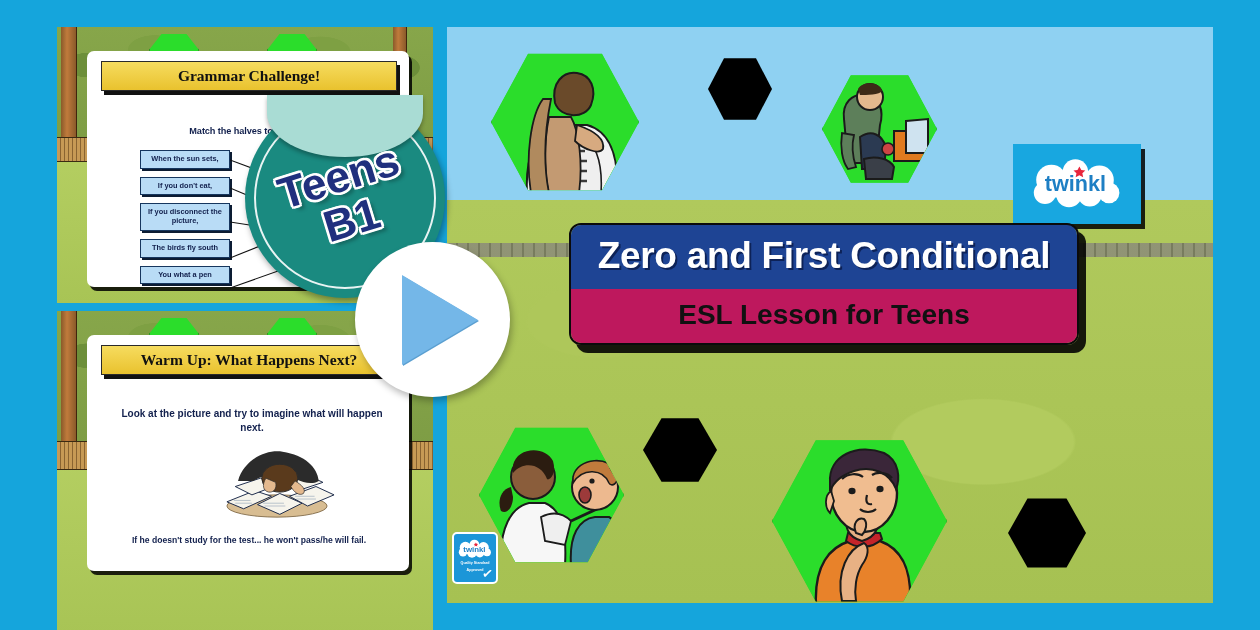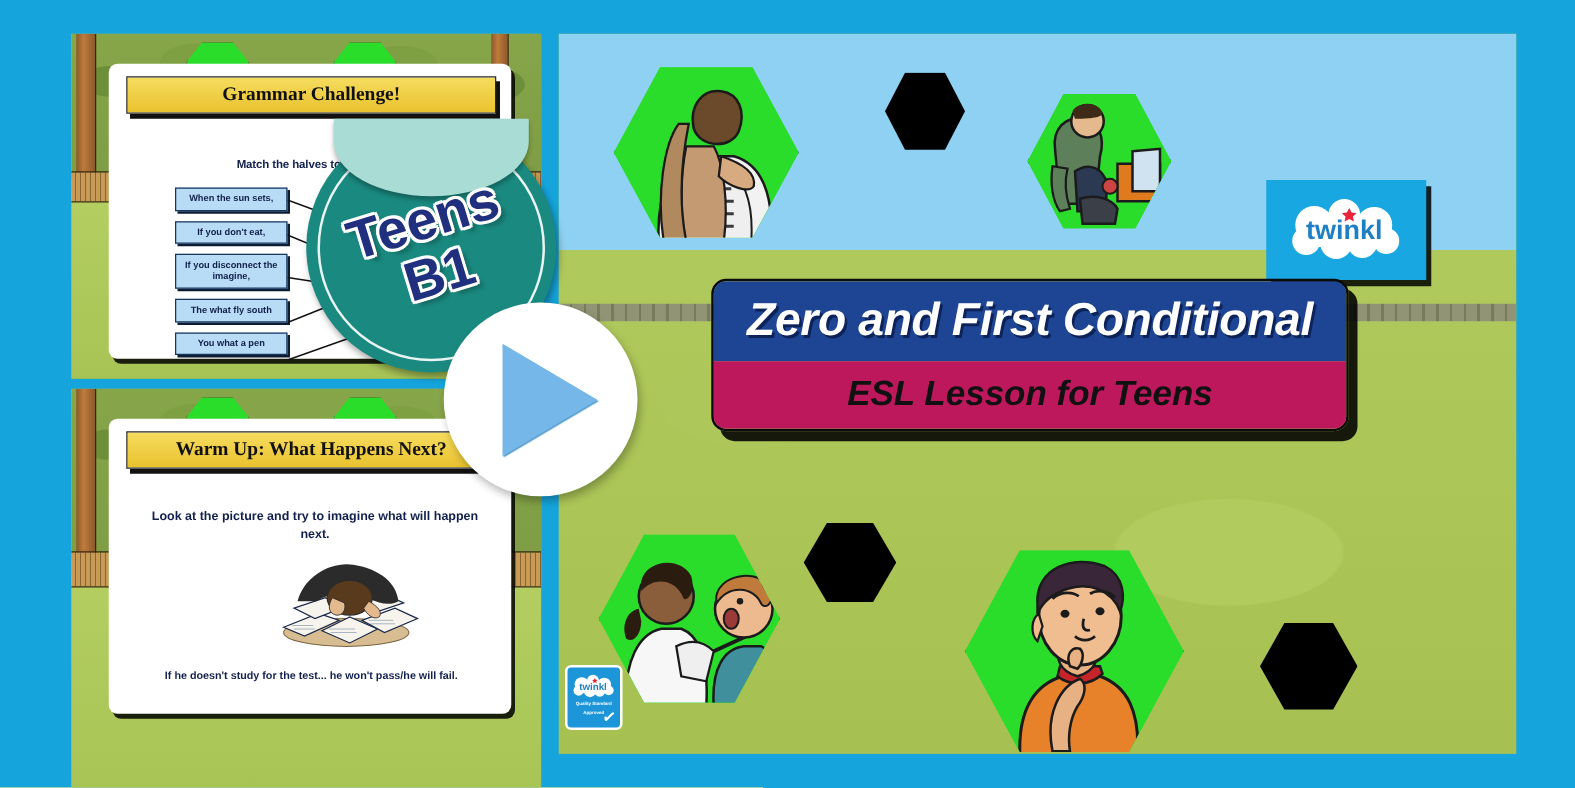--- a/index.html
+++ b/index.html
@@ -196,21 +196,20 @@
   }
 
   
   #titleblock {
     position: absolute;
     left: 122px; top: 196px; width: 510px;
     border-radius: 12px;
     box-shadow: 7px 8px 0 rgba(0,0,0,0.88);
     overflow: hidden;
     border: 2px solid #0b0b0b;
-    font-style: italic;
   }
   #titleblock .t-main {
     background: #1e4494;
     color: #fff;
     font-size: 37px; font-weight: bold;
     text-align: center;
     padding: 10px 8px 12px;
     letter-spacing: -0.3px;
     text-shadow: 2px 2px 0 #0d2257;
   }
@@ -333,22 +332,22 @@
 
     <div class="card"></div>
     <div class="titlebar">
       <span>Grammar Challenge!</span>
     </div>
     <div class="subtext-1">Match the halves to complete</div>
 
     <div class="match-col">
       <div class="match-box">When the sun sets,</div>
       <div class="match-box">If you don't eat,</div>
-      <div class="match-box">If you disconnect the imagine,</div>
-      <div class="match-box">The what fly south</div>
+      <div class="match-box">If you disconnect the picture,</div>
+      <div class="match-box">The birds fly south</div>
       <div class="match-box">You what a pen</div>
     </div>
 
     <svg class="match-lines" width="150" height="160">
       <g stroke="#111" stroke-width="1.1" fill="none">
         <line x1="0" y1="10" x2="130" y2="58"></line>
         <line x1="0" y1="38" x2="130" y2="92"></line>
         <line x1="0" y1="72" x2="130" y2="92"></line>
         <line x1="0" y1="108" x2="120" y2="60"></line>
         <line x1="0" y1="138" x2="130" y2="92"></line>

